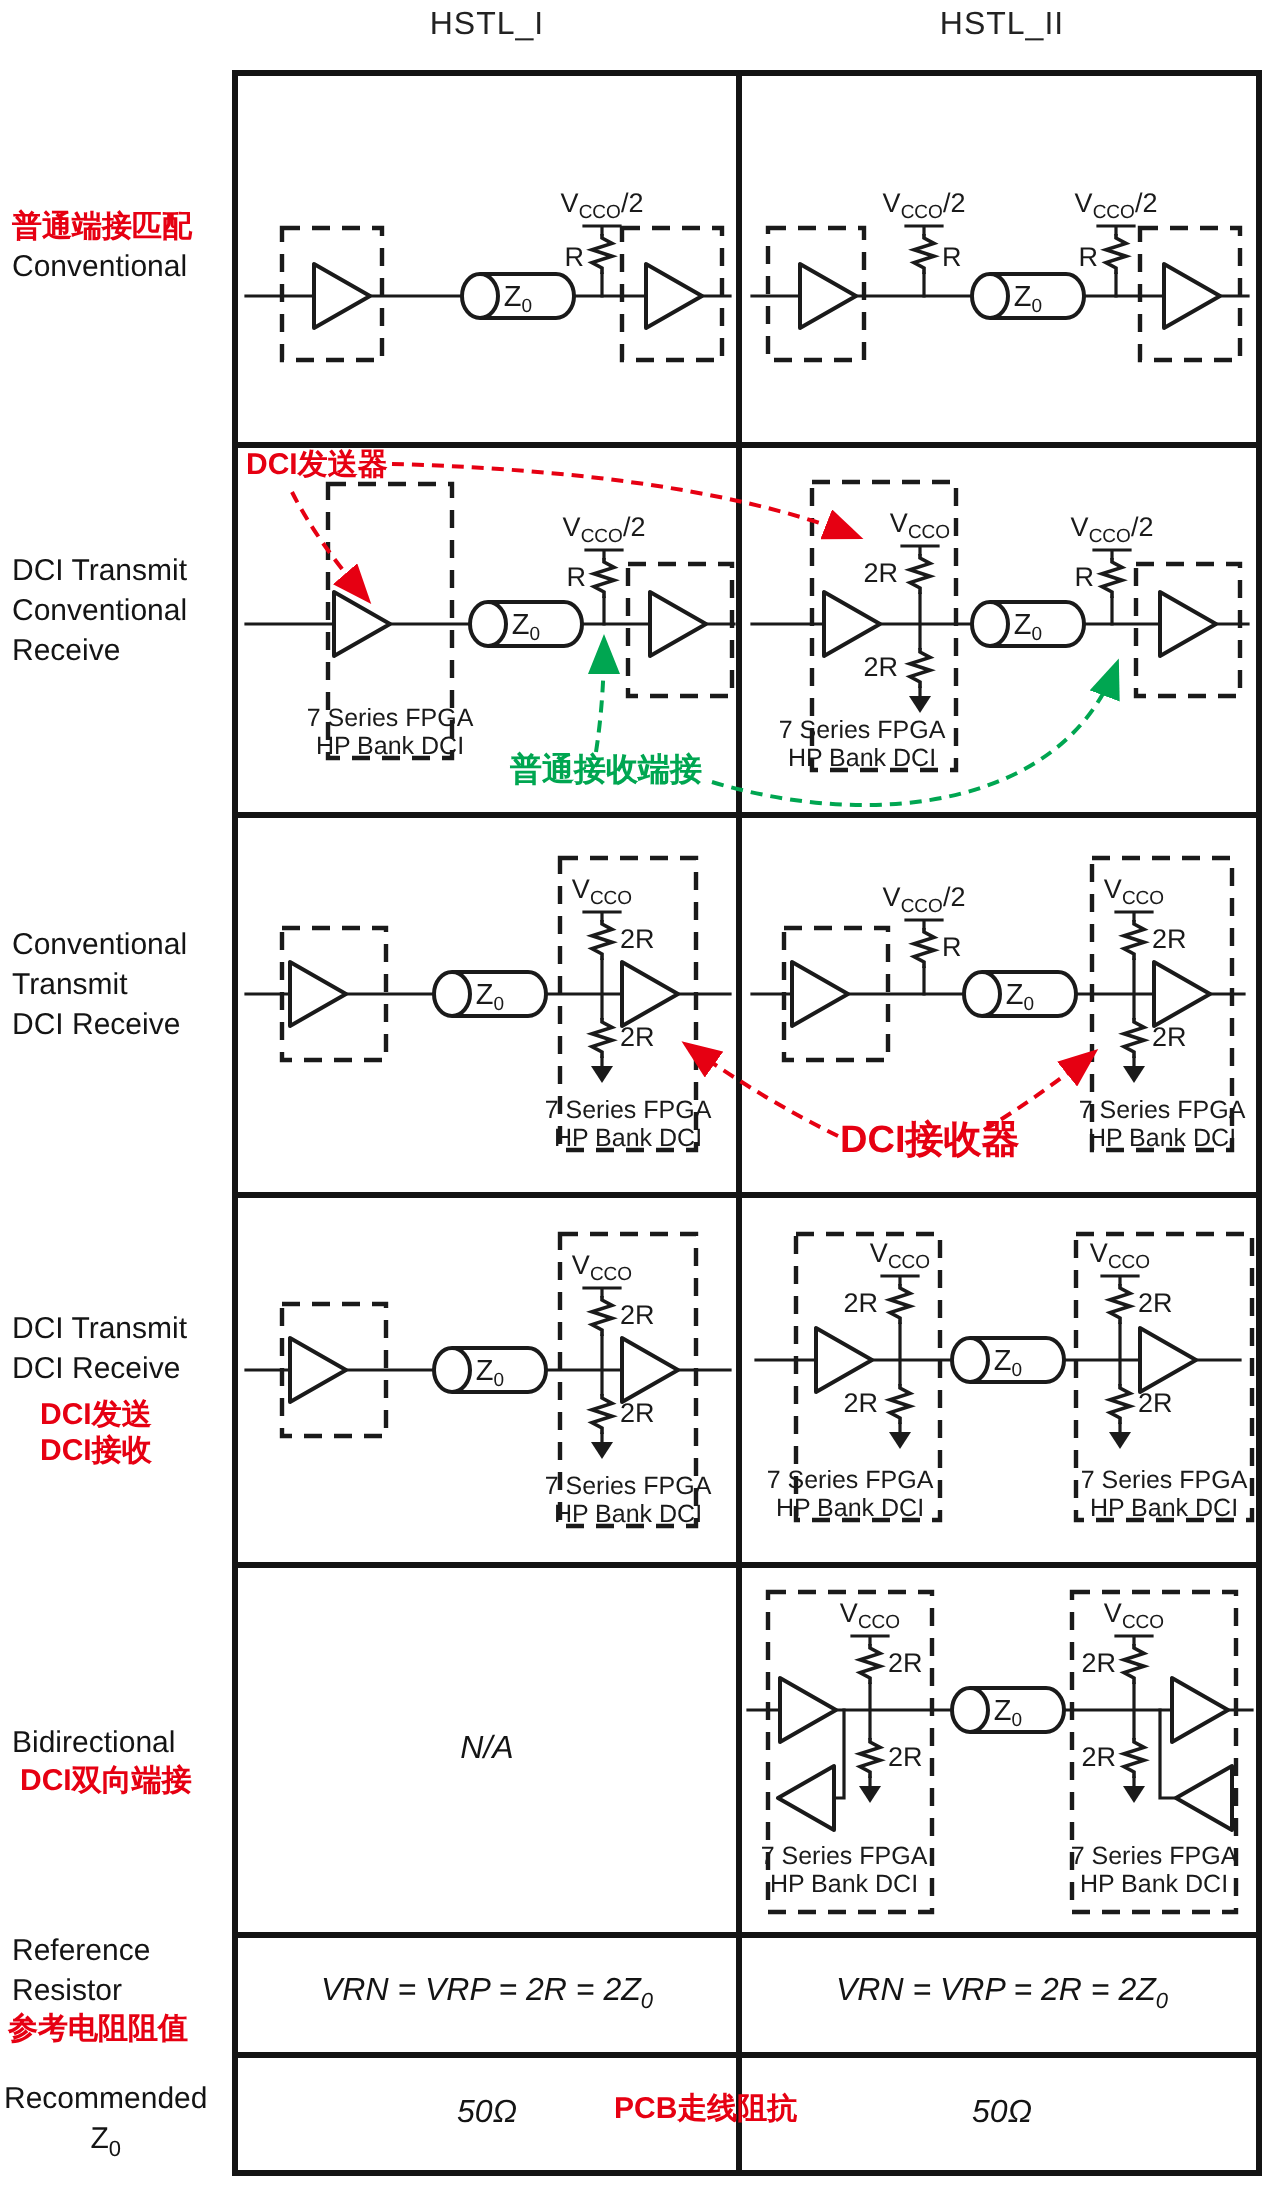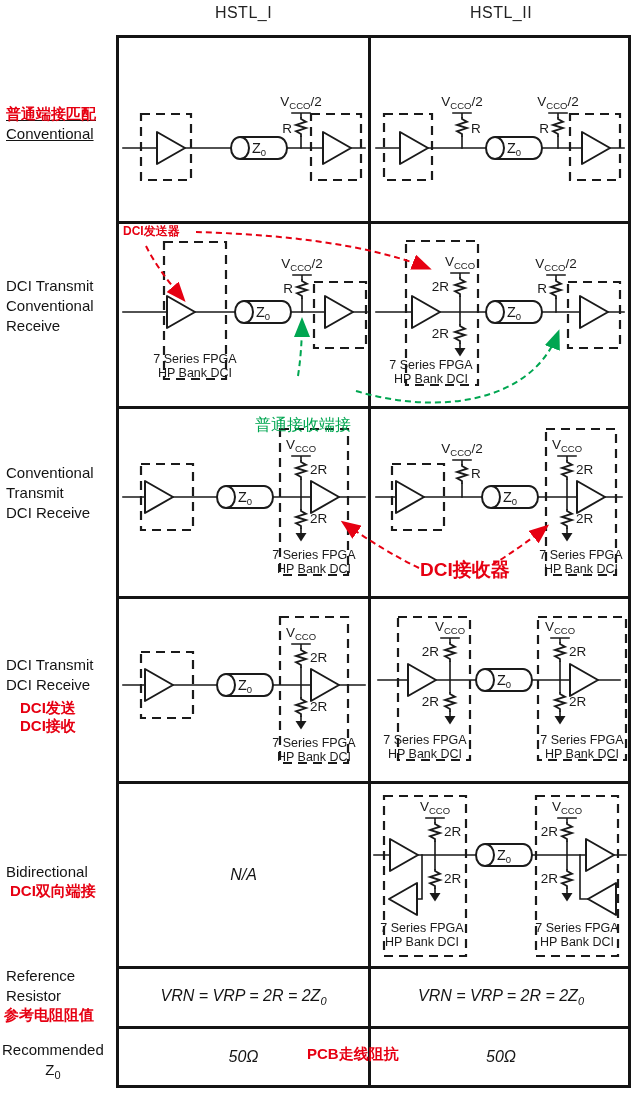--- a/index.html
+++ b/index.html
@@ -8,21 +8,21 @@
   .abs{position:absolute;}
   
   .frame{border:3px solid #141414;box-sizing:border-box;}
   .vline{background:#141414;}
   .hline{background:#141414;}
   
   .colhead{font-size:16px;color:#222;text-align:center;letter-spacing:.5px;}
   
   .rowlab{font-size:15px;line-height:20px;color:#141414;}
   .redtxt{color:#e60012;font-weight:bold;}
-  .greentxt{color:#00a651;font-weight:normal;margin-top:40px;}
+  .greentxt{color:#00a651;font-weight:bold;}
   .small{font-size:15px;line-height:18px;}
   
   .cellcenter{display:flex;align-items:center;justify-content:center;font-size:16px;color:#141414;font-style:italic;}
   sub{font-size:11px;}
   
   svg text{fill:#1a1a1a;font-family:"Liberation Sans","DejaVu Sans",sans-serif;}
   .w{stroke:#1a1a1a;stroke-width:1.6;fill:none;stroke-linecap:square;}
   .db{fill:none;stroke:#1a1a1a;stroke-width:2.2;stroke-dasharray:9 6;}
   .vl{font-size:13.5px;}
   .rl{font-size:13.5px;}
@@ -61,21 +61,21 @@
 
   <div class="abs frame" style="left:116px;top:35px;width:515px;height:1053px;"></div>
   <div class="abs vline" style="left:368px;top:35px;width:3px;height:1053px;"></div>
   <div class="abs hline" style="left:116px;top:221px;width:515px;height:3px;"></div>
   <div class="abs hline" style="left:116px;top:406px;width:515px;height:3px;"></div>
   <div class="abs hline" style="left:116px;top:596px;width:515px;height:3px;"></div>
   <div class="abs hline" style="left:116px;top:781px;width:515px;height:3px;"></div>
   <div class="abs hline" style="left:116px;top:966px;width:515px;height:3px;"></div>
   <div class="abs hline" style="left:116px;top:1026px;width:515px;height:3px;"></div>
 
-  <div class="abs rowlab" style="left:6px;top:104px;text-decoration:underline;">
+  <div class="abs rowlab" style="left:6px;top:104px;">
     <div class="redtxt">普通端接匹配</div>
     <div>Conventional</div>
   </div>
   <div class="abs rowlab" style="left:6px;top:276px;">
     <div>DCI Transmit</div>
     <div>Conventional</div>
     <div>Receive</div>
   </div>
   <div class="abs rowlab" style="left:6px;top:463px;">
     <div>Conventional</div>
@@ -315,18 +315,18 @@
         </marker>
     </defs>
     <path class="arrow" stroke="#e60012" marker-end="url(#mr)" d="M146,246 Q158,270 183,299"></path>
     <path class="arrow" stroke="#e60012" marker-end="url(#mr)" d="M196,232 C270,234 362,242 428,268"></path>
     <path class="arrow" stroke="#00a651" marker-end="url(#mg)" d="M298,376 Q302,350 302,321"></path>
     <path class="arrow" stroke="#00a651" marker-end="url(#mg)" d="M356,391 C440,416 532,402 558,333"></path>
     <path class="arrow" stroke="#e60012" marker-end="url(#mr)" d="M419,568 Q382,550 344,523"></path>
     <path class="arrow" stroke="#e60012" marker-end="url(#mr)" d="M492,565 Q520,548 546,527"></path>
   </svg>
 
-  <div class="ann redtxt" style="left:123px;top:223px;font-size:12px;">DCI发送器</div>
+  <div class="ann redtxt" style="left:123px;top:223px;font-size:15px;">DCI发送器</div>
   <div class="ann greentxt" style="left:255px;top:375px;font-size:16px;">普通接收端接</div>
   <div class="ann redtxt" style="left:420px;top:557px;font-size:19px;">DCI接收器</div>
   <div class="ann redtxt" style="left:307px;top:1045px;font-size:15px;">PCB走线阻抗</div>
 
 </div>
 
 </body></html>

